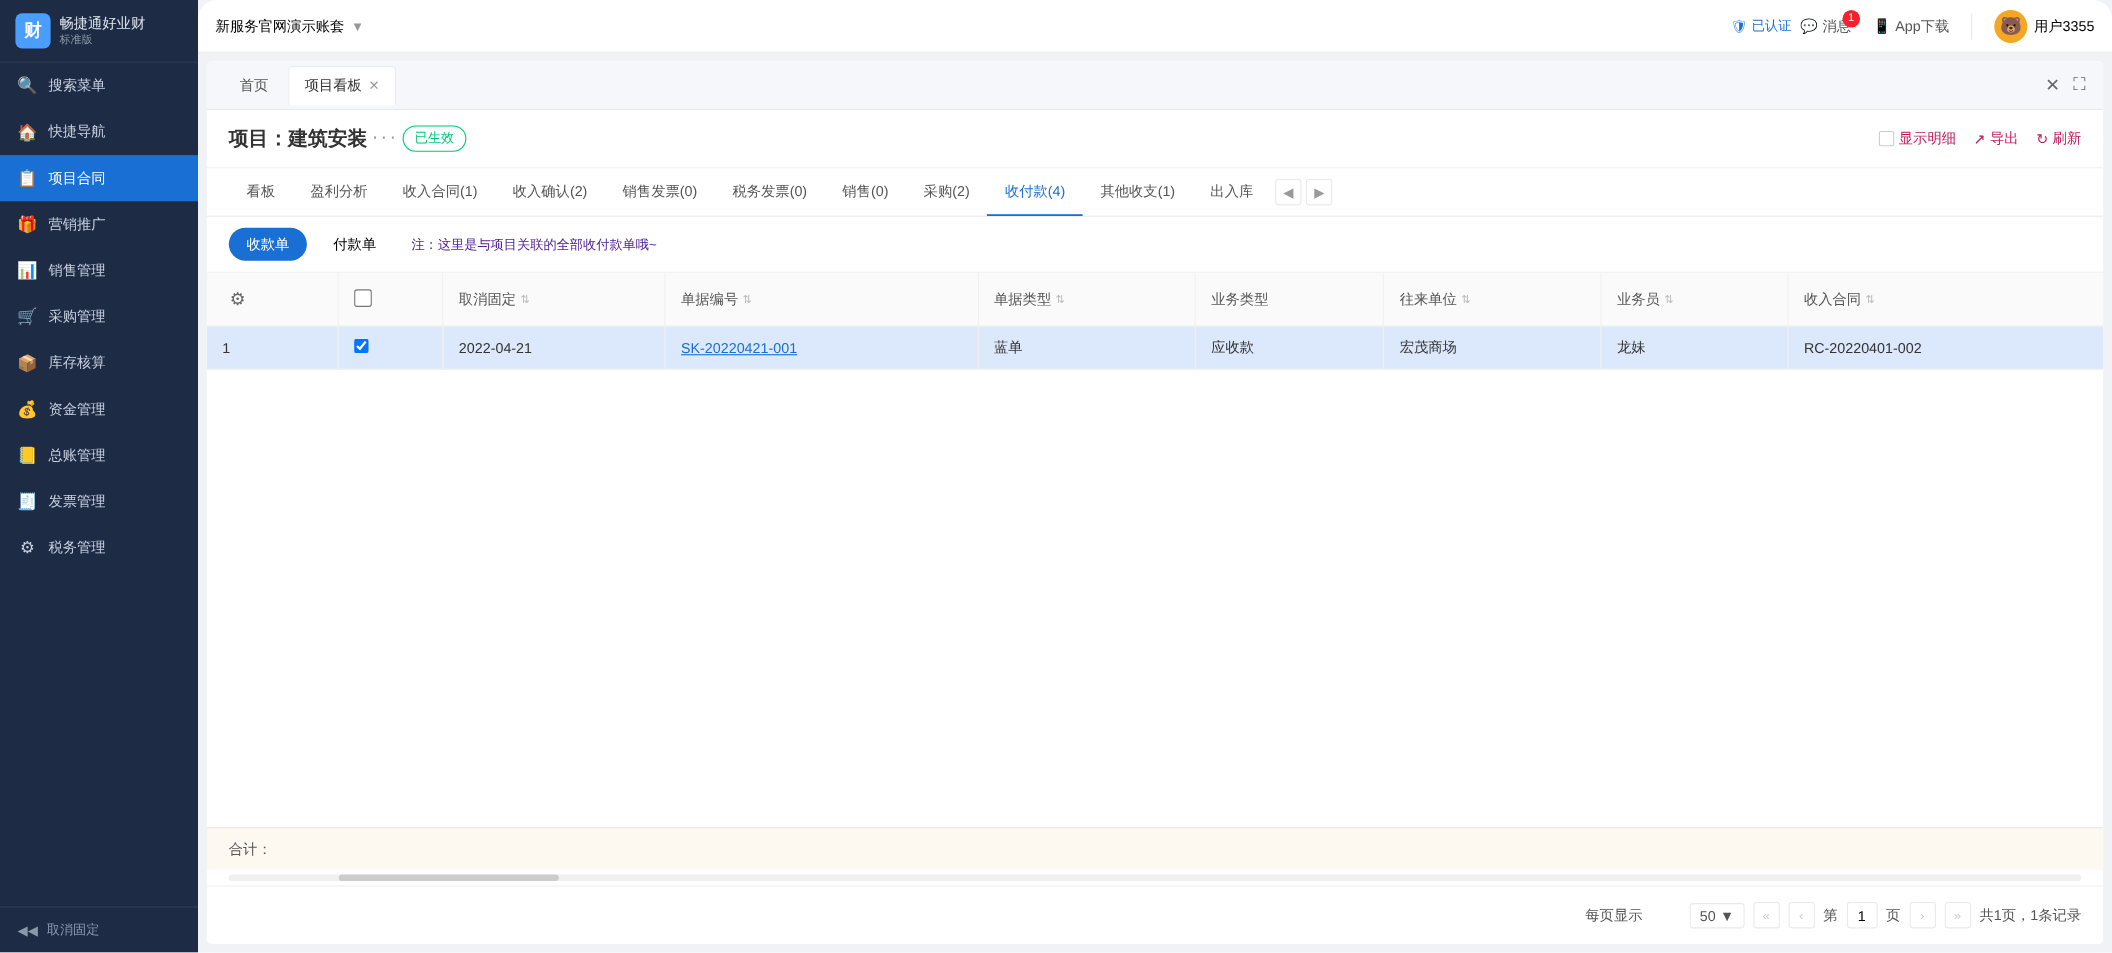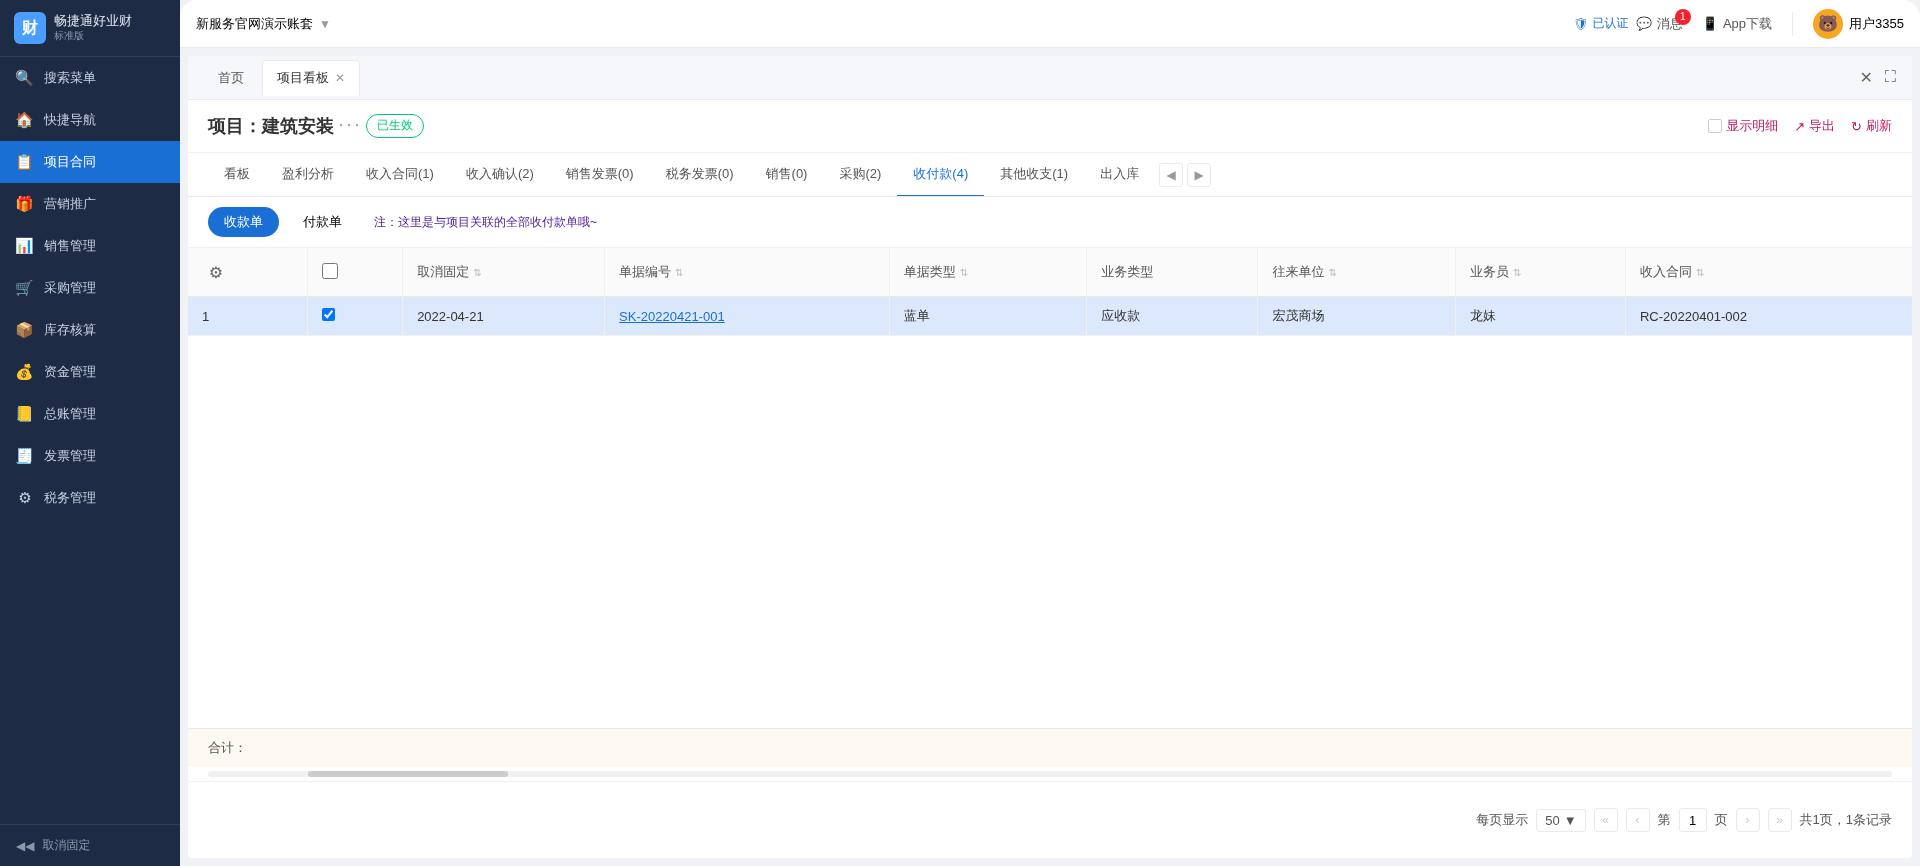--- a/index.html
+++ b/index.html
@@ -354,37 +354,38 @@
       width: 200px;
       height: 6px;
       background: #ccc;
       border-radius: 3px;
       margin-left: 100px;
     }
     .pagination {
       display: flex;
       align-items: center;
       justify-content: flex-end;
-      padding: 26px 20px;
+      padding: 14px 20px;
       gap: 8px;
       font-size: 13px;
       color: #555;
       background: white;
       border-top: 1px solid #f0f0f0;
     }
     .pagination-select {
       border: 1px solid #e8eaed;
       border-radius: 3px;
       padding: 3px 8px;
       font-size: 13px;
       cursor: pointer;
       background: white;
       display: flex;
       align-items: flex-start;
       gap: 4px;
+      margin-left: 35px;
     }
     .pagination-btn {
       width: 24px; height: 24px;
       border: 1px solid #e8eaed;
       border-radius: 3px;
       display: flex; align-items: center; justify-content: center;
       cursor: pointer;
       color: #666;
       background: white;
       font-size: 12px;

